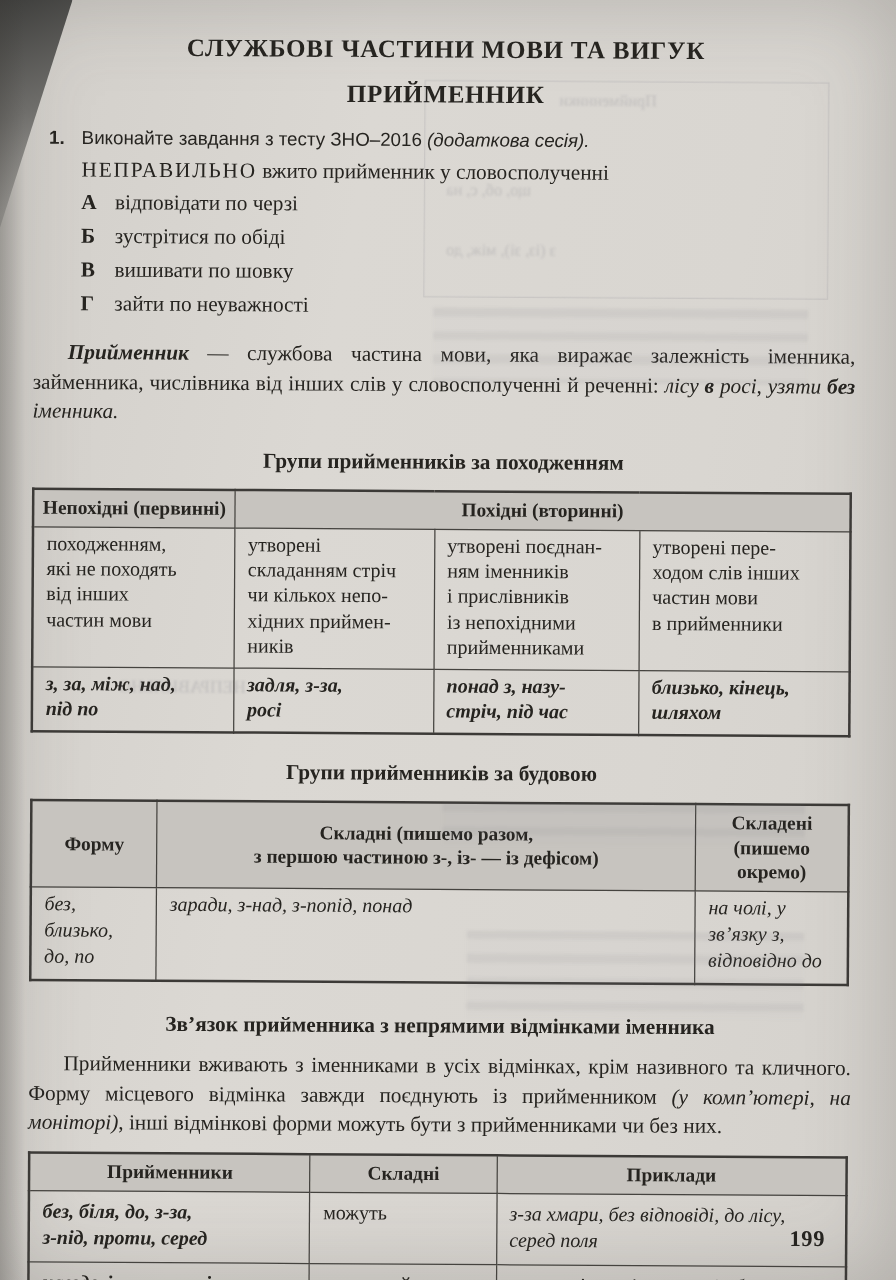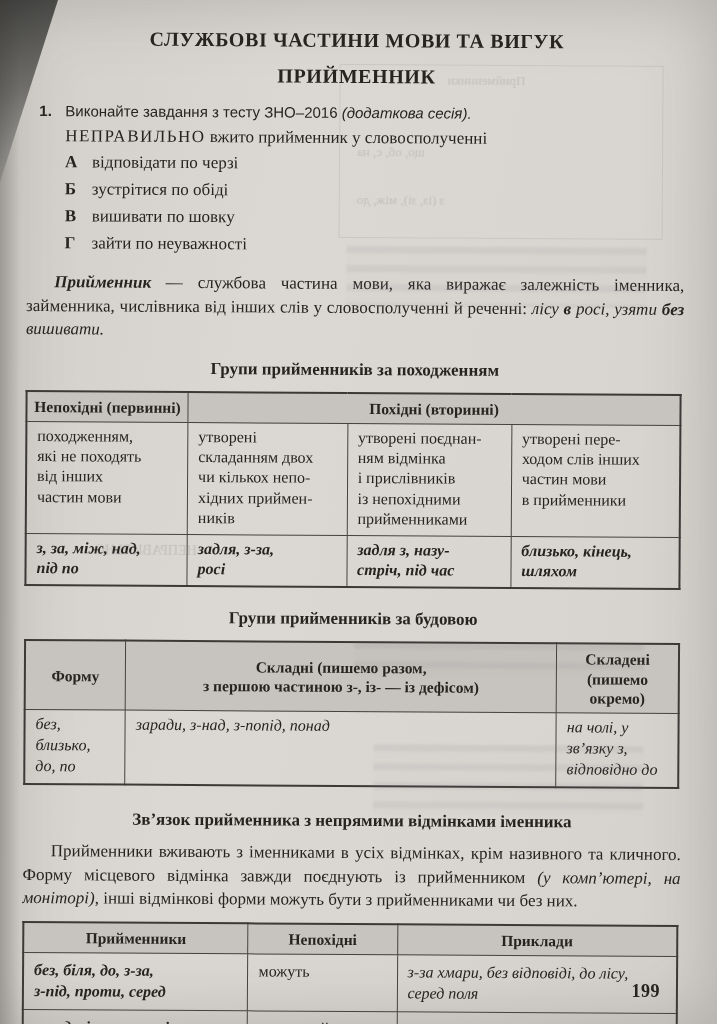--- a/index.html
+++ b/index.html
@@ -146,61 +146,61 @@
           <span class="opt-letter">В</span>
           <span>вишивати по шовку</span>
         </div>
         <div class="option">
           <span class="opt-letter">Г</span>
           <span>зайти по неуважності</span>
         </div>
       </div>
     </div>
 
-    <p class="defn"><span class="bi">Прийменник</span><span> — службова частина мови, яка виражає залежність іменника, займенника, числівника від інших слів у словосполученні й реченні: </span><span class="i">лісу </span><span class="bi">в</span><span class="i"> росі, узяти </span><span class="bi">без</span><span class="i"> вишивати.</span></p>
+    <p class="defn"><span class="bi">Прийменник</span><span> — службова частина мови, яка виражає залежність іменника, займенника, числівника від інших слів у словосполученні й реченні: </span><span class="i">лісу </span><span class="bi">в</span><span class="i"> росі, узяти </span><span class="bi">без</span><span class="i"> іменника.</span></p>
 
     <h2 class="tbl-heading h-origin">Групи прийменників за походженням</h2>
     <table class="t-origin">
       <colgroup>
           <col style="width:24.7%">
           <col style="width:24.4%">
           <col style="width:25.1%">
           <col style="width:25.8%">
         </colgroup>
       <tbody>
           <tr>
         <th>Непохідні (первинні)</th>
         <th colspan="3">Похідні (вторинні)</th>
       </tr>
       <tr>
         <td>походженням,
 які не походять
 від інших
 частин мови</td>
         <td>утворені
-складанням двох
+складанням стріч
 чи кількох непо-
 хідних приймен-
 ників</td>
         <td>утворені поєднан-
-ням відмінка
+ням іменників
 і прислівників
 із непохідними
 прийменниками</td>
         <td>утворені пере-
 ходом слів інших
 частин мови
 в прийменники</td>
       </tr>
       <tr class="examples-row">
         <td>з, за, між, над,
 під по</td>
         <td>задля, з-за,
 росі</td>
-        <td>задля з, назу-
+        <td>понад з, назу-
 стріч, під час</td>
         <td>близько, кінець,
 шляхом</td>
       </tr>
     </tbody>
       </table>
 
     <h2 class="tbl-heading h-structure">Групи прийменників за будовою</h2>
     <table class="t-structure">
       <colgroup>
@@ -231,21 +231,21 @@
 
     <table class="t-cases">
       <colgroup>
           <col style="width:34.4%">
           <col style="width:22.8%">
           <col style="width:42.8%">
         </colgroup>
       <tbody>
           <tr>
         <th>Прийменники</th>
-        <th>Непохідні</th>
+        <th>Складні</th>
         <th>Приклади</th>
       </tr>
       <tr>
         <td class="cell-preps">без, біля, до, з-за,
 з-під, проти, серед</td>
         <td>можуть</td>
         <td class="cell-ital">з-за хмари, без відповіді, до лісу,
 серед поля</td>
       </tr>
       <tr>

